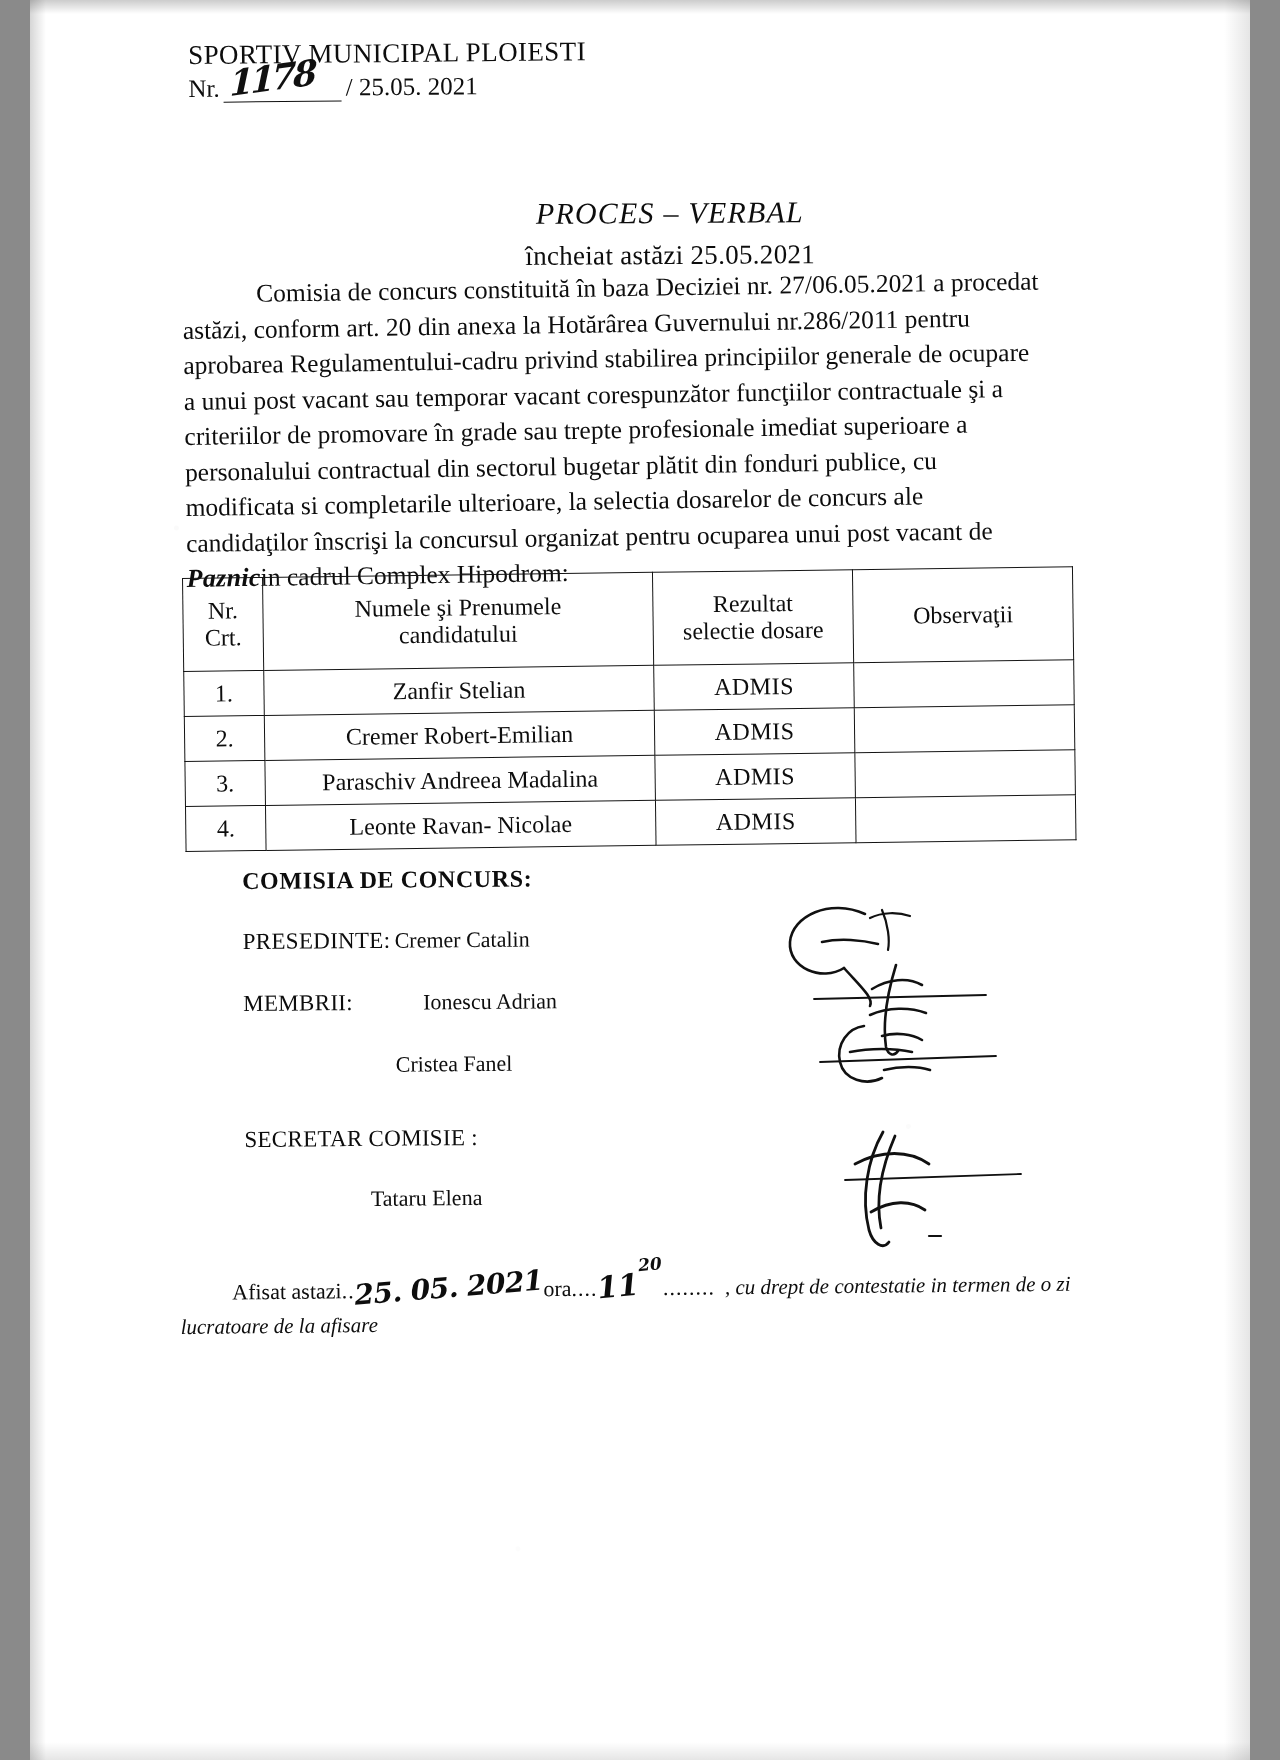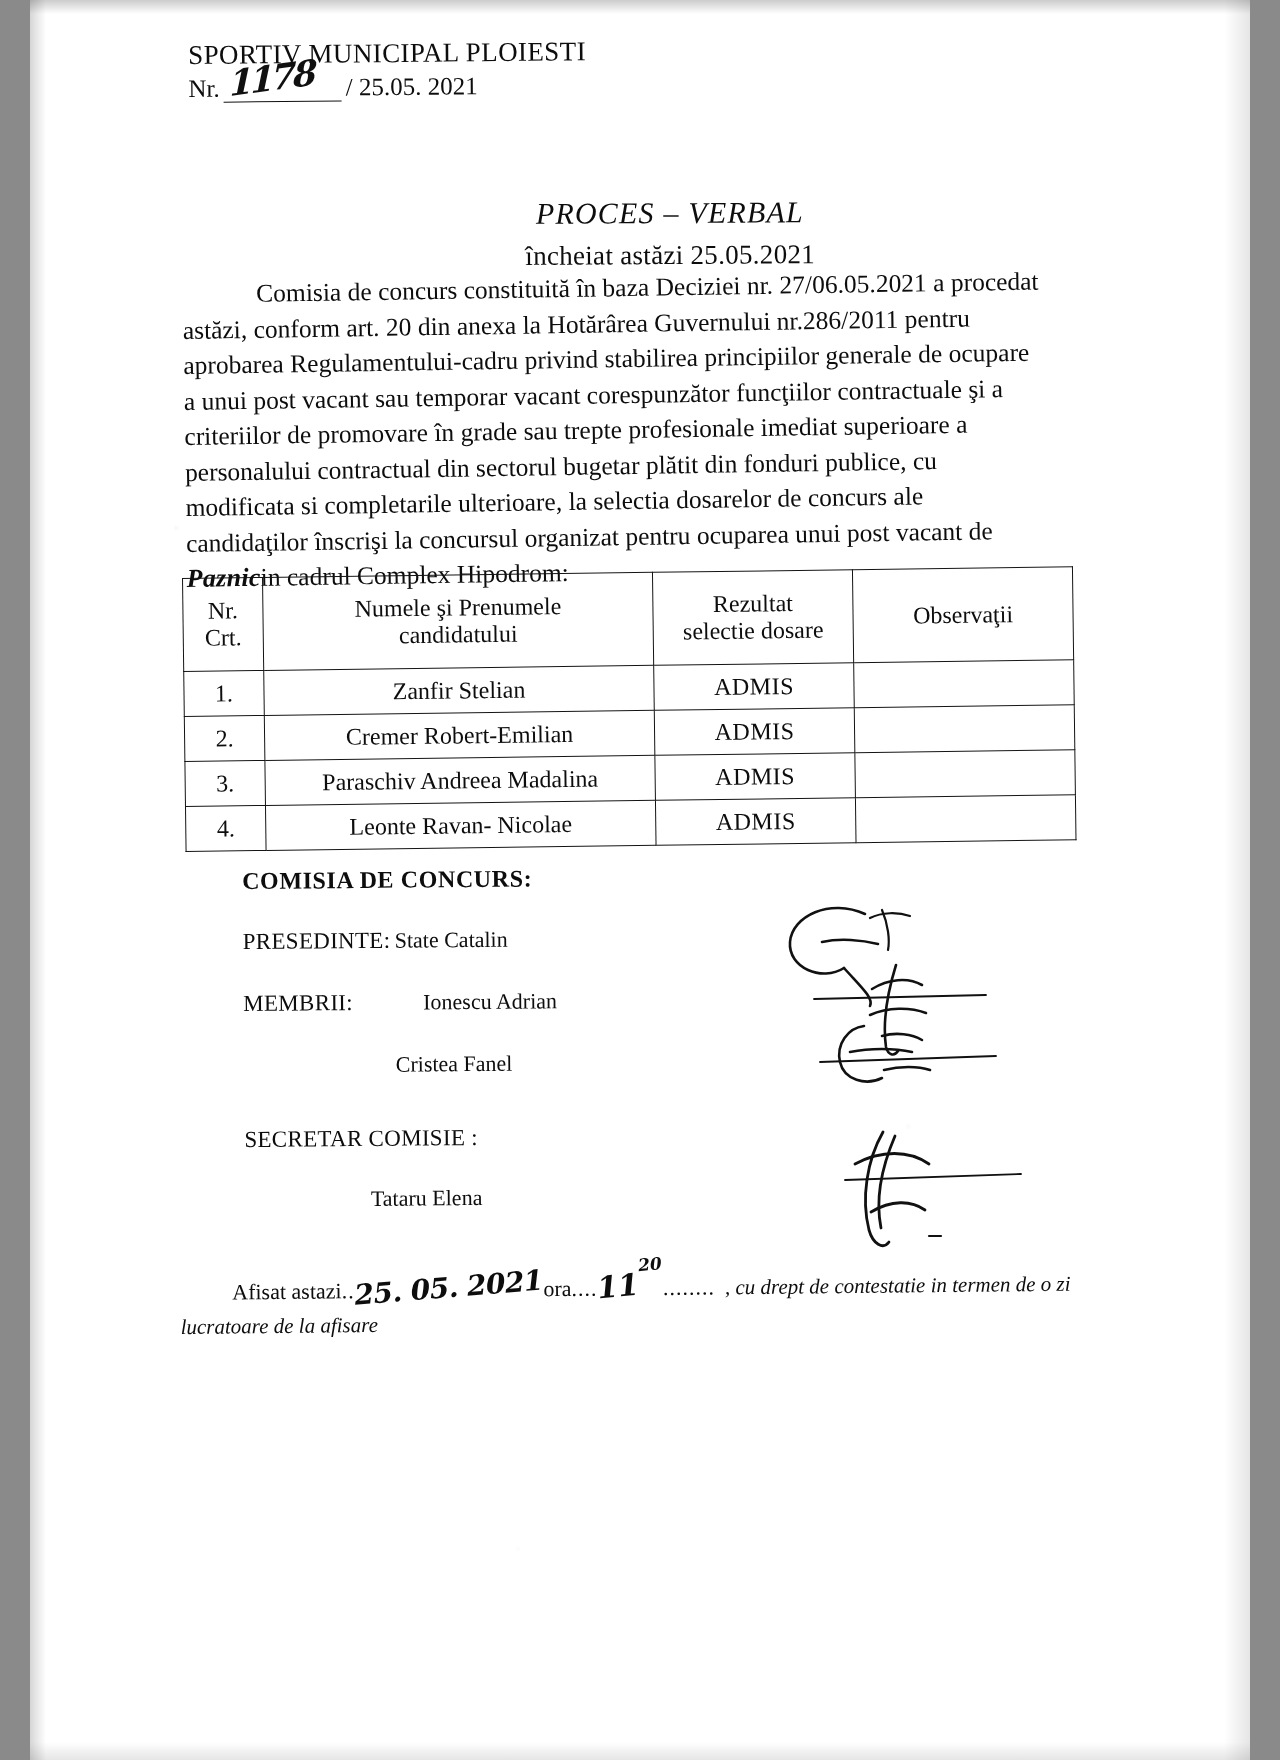--- a/index.html
+++ b/index.html
@@ -347,21 +347,21 @@
         </tr>
       </tbody>
     </table>
   </div>
 
   <div class="commission">
     <div class="comm-heading">COMISIA DE CONCURS:</div>
 
     <div class="comm-row">
       <span class="comm-label">PRESEDINTE:</span>
-      <span class="comm-value">State Catalin</span>
+      <span class="comm-value">Cremer Catalin</span>
     </div>
 
     <div class="comm-row">
       <span class="comm-label">MEMBRII:</span>
       <span class="comm-value indent2">Ionescu Adrian</span>
     </div>
 
     <div class="comm-row">
       <span class="comm-value indent3">Cristea Fanel</span>
     </div>

